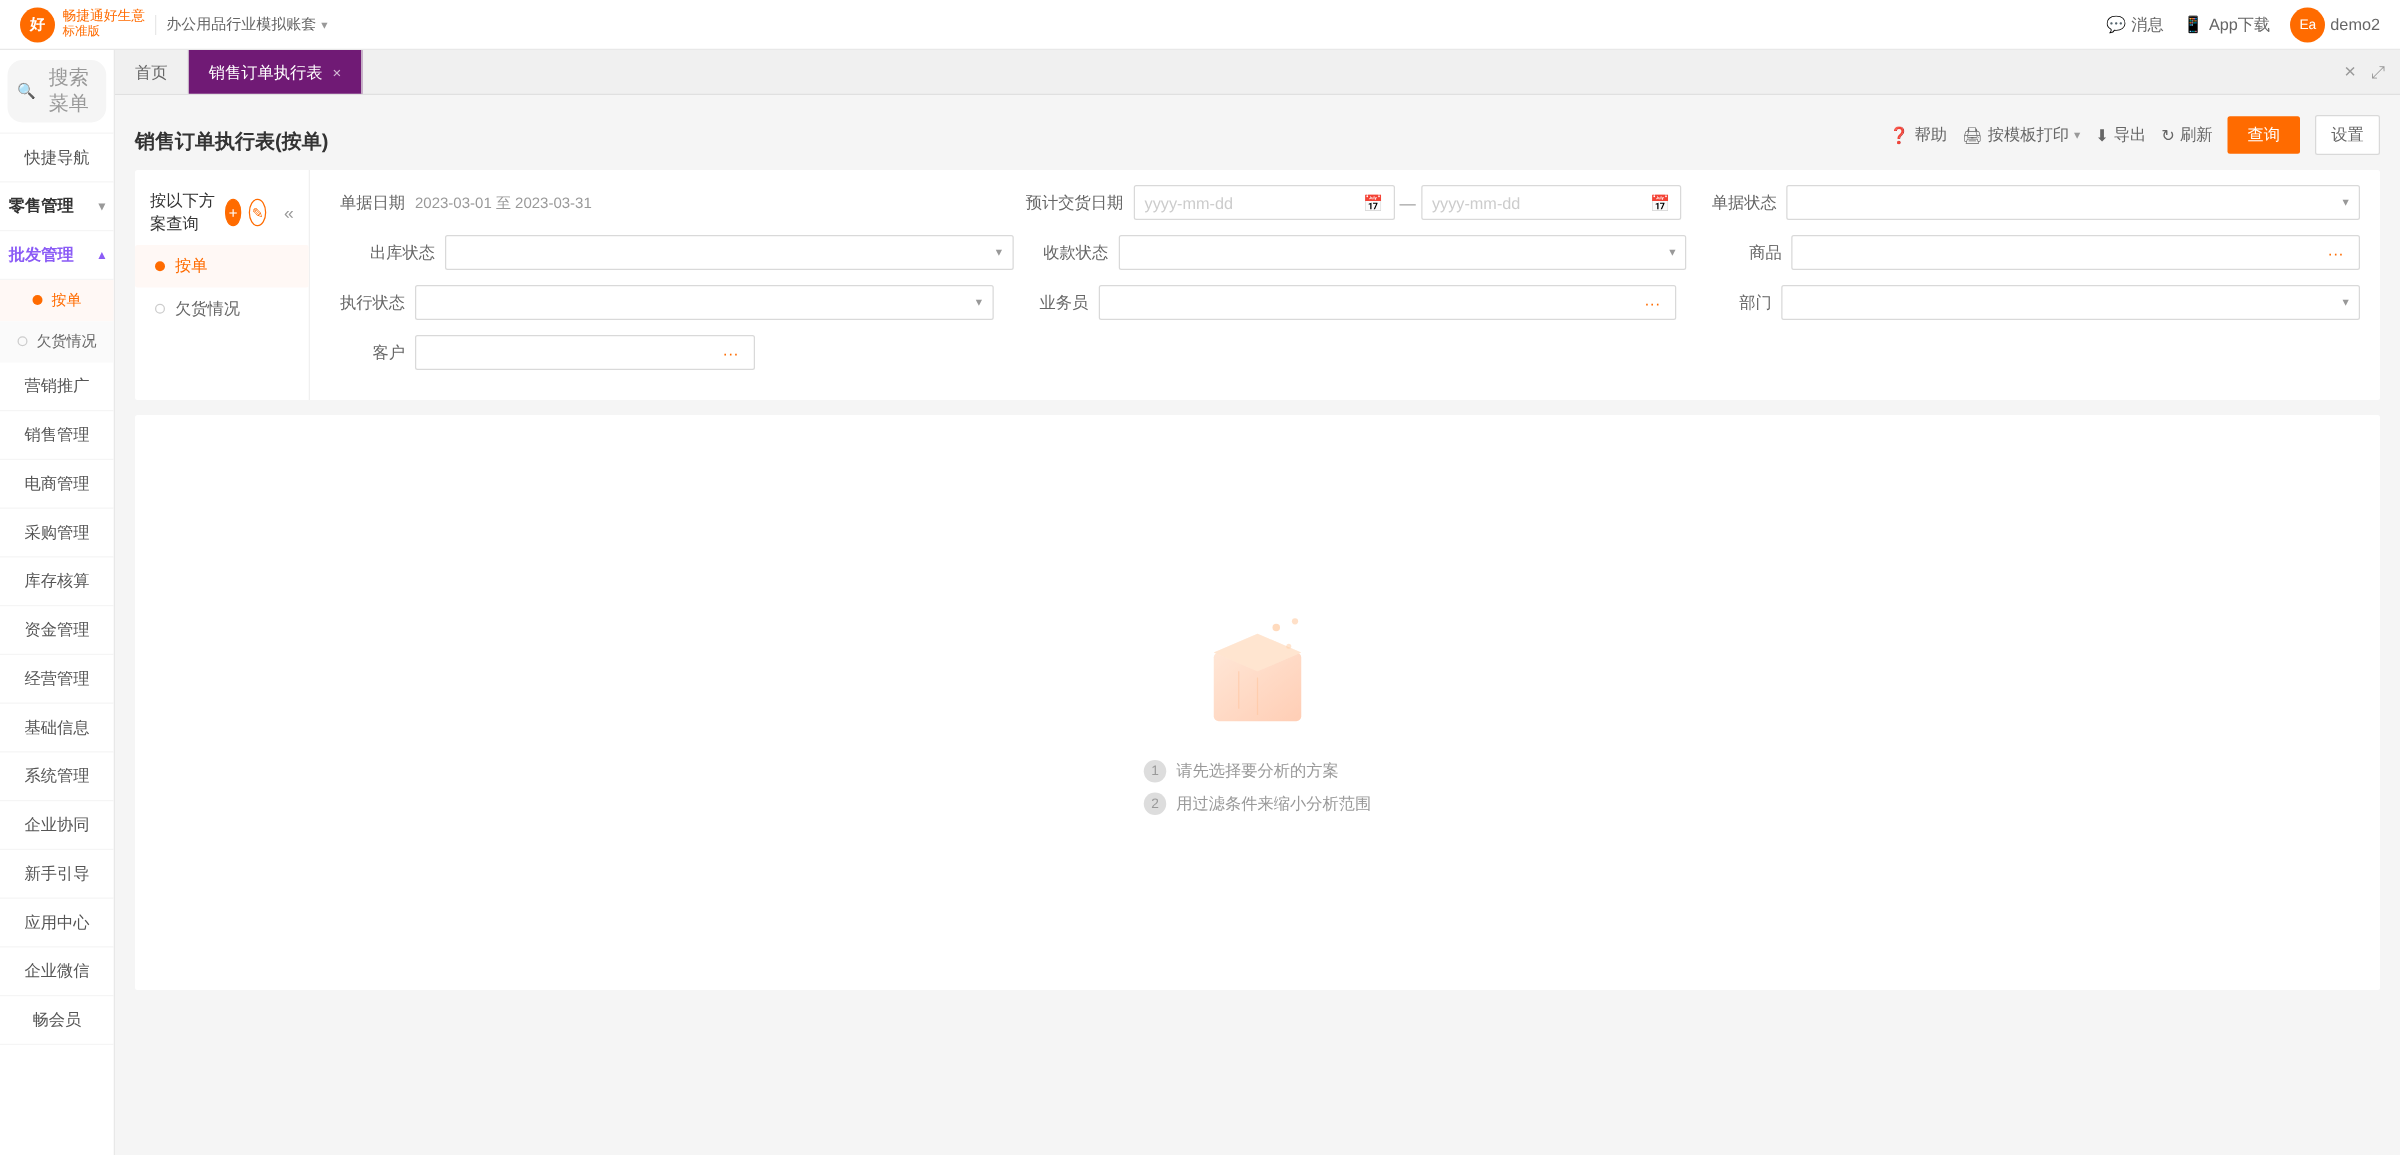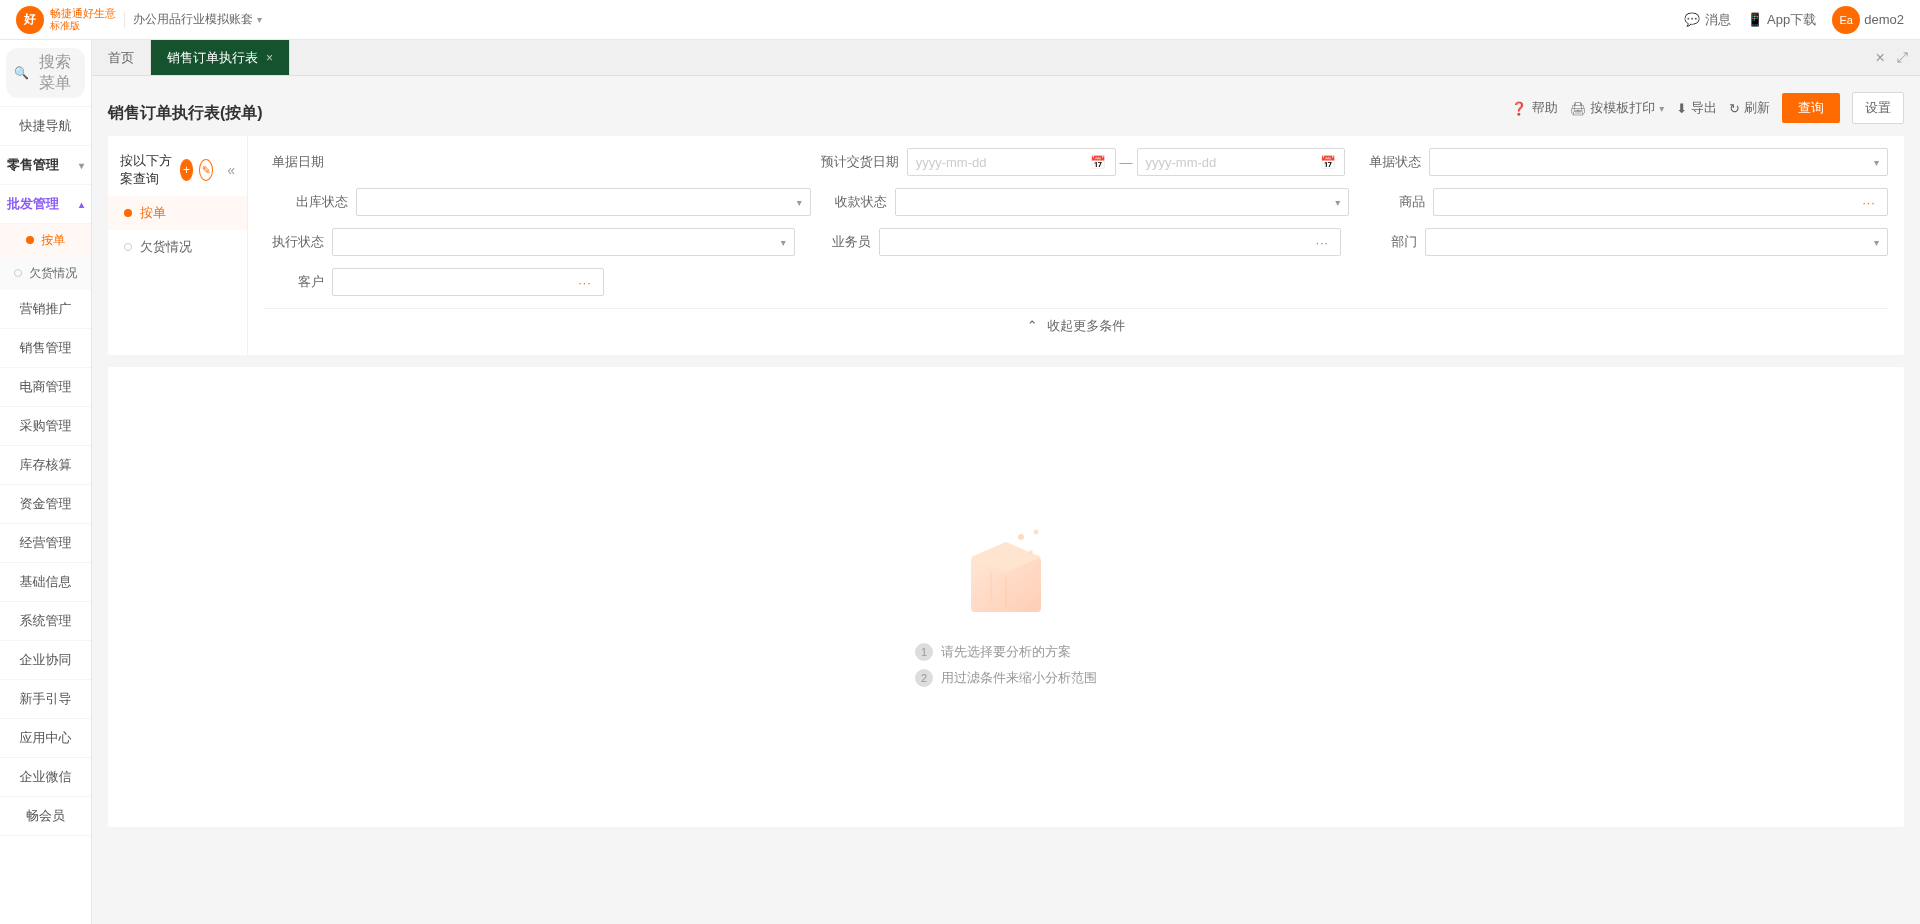--- a/index.html
+++ b/index.html
@@ -29,21 +29,21 @@
     .sidebar-sub-item { padding: 8px 8px; text-align: center; cursor: pointer; color: #666; font-size: 12px; background: #fafafa; }
     .sidebar-sub-item.active { color: #ff6b00; }
 
     
     .content-area { flex: 1; display: flex; flex-direction: column; overflow: hidden; }
 
     
     .tab-bar { display: flex; align-items: center; background: #f0f0f0; height: 36px; border-bottom: 1px solid #e0e0e0; flex-shrink: 0; }
     .tab-item { padding: 0 16px; height: 100%; display: flex; align-items: center; cursor: pointer; font-size: 13px; color: #666; border-right: 1px solid #e0e0e0; gap: 8px; }
     .tab-item.home { background: #f0f0f0; }
-    .tab-item.active { background: #14532d; color: #fff; }
+    .tab-item.active { background: #701a75; color: #fff; }
     .tab-close { font-size: 12px; cursor: pointer; opacity: 0.7; }
     .tab-actions { margin-left: auto; display: flex; align-items: center; gap: 4px; padding-right: 8px; }
     .tab-action-btn { cursor: pointer; color: #999; font-size: 16px; padding: 4px; }
 
     
     .page-content { flex: 1; overflow-y: auto; padding: 16px; background: #f5f5f5; }
 
     
     .page-header { display: flex; align-items: flex-end; justify-content: space-between; margin-bottom: 12px; }
     .page-title { font-size: 16px; font-weight: bold; color: #333; }
@@ -235,20 +235,21 @@
               <span>欠货情况</span>
             </div>
           </div>
 
           <div class="filter-body">
 
             <div class="form-row">
               <div class="form-item" style="flex:2;">
                 <span class="form-label">单据日期</span>
                 <div style="display:flex;flex-direction:column;gap:4px;flex:1;">
+                  <span class="date-range-text">2023-03-01 至 2023-03-31</span>
                 </div>
               </div>
               <div class="form-item" style="flex:2;margin-left:12px;">
                 <span class="form-label" style="white-space:nowrap;min-width:80px;">预计交货日期</span>
                 <div class="form-date-range">
                   <div class="date-input">
                     <span style="color:#ccc;">yyyy-mm-dd</span>
                     <span style="color:#ff6b00;">📅</span>
                   </div>
                   <span class="date-separator">—</span>
@@ -319,24 +320,20 @@
               <div class="form-item" style="flex:2;max-width:340px;">
                 <span class="form-label">客户</span>
                 <div style="display:flex;align-items:center;flex:1;border:1px solid #d9d9d9;border-radius:2px;height:28px;padding:0 8px;">
                   <span style="flex:1;"></span>
                   <span class="ellipsis-btn">···</span>
                 </div>
               </div>
               <div style="flex:4;"></div>
             </div>
 
-            <div class="collapse-bar">
-              <span style="margin-right:6px;">⌃</span>
-              <span>收起更多条件</span>
-            </div>
           </div>
         </div>
 
         <div style="background:#fff;border-radius:2px;padding:60px 0;">
           <div class="empty-state">
 
             <svg width="120" height="120" viewBox="0 0 120 120" style="margin-bottom:16px;opacity:0.6;">
               <defs>
                 <linearGradient id="boxGrad" x1="0%" y1="0%" x2="100%" y2="100%">
                   <stop offset="0%" style="stop-color:#ffccaa;stop-opacity:1"></stop>

